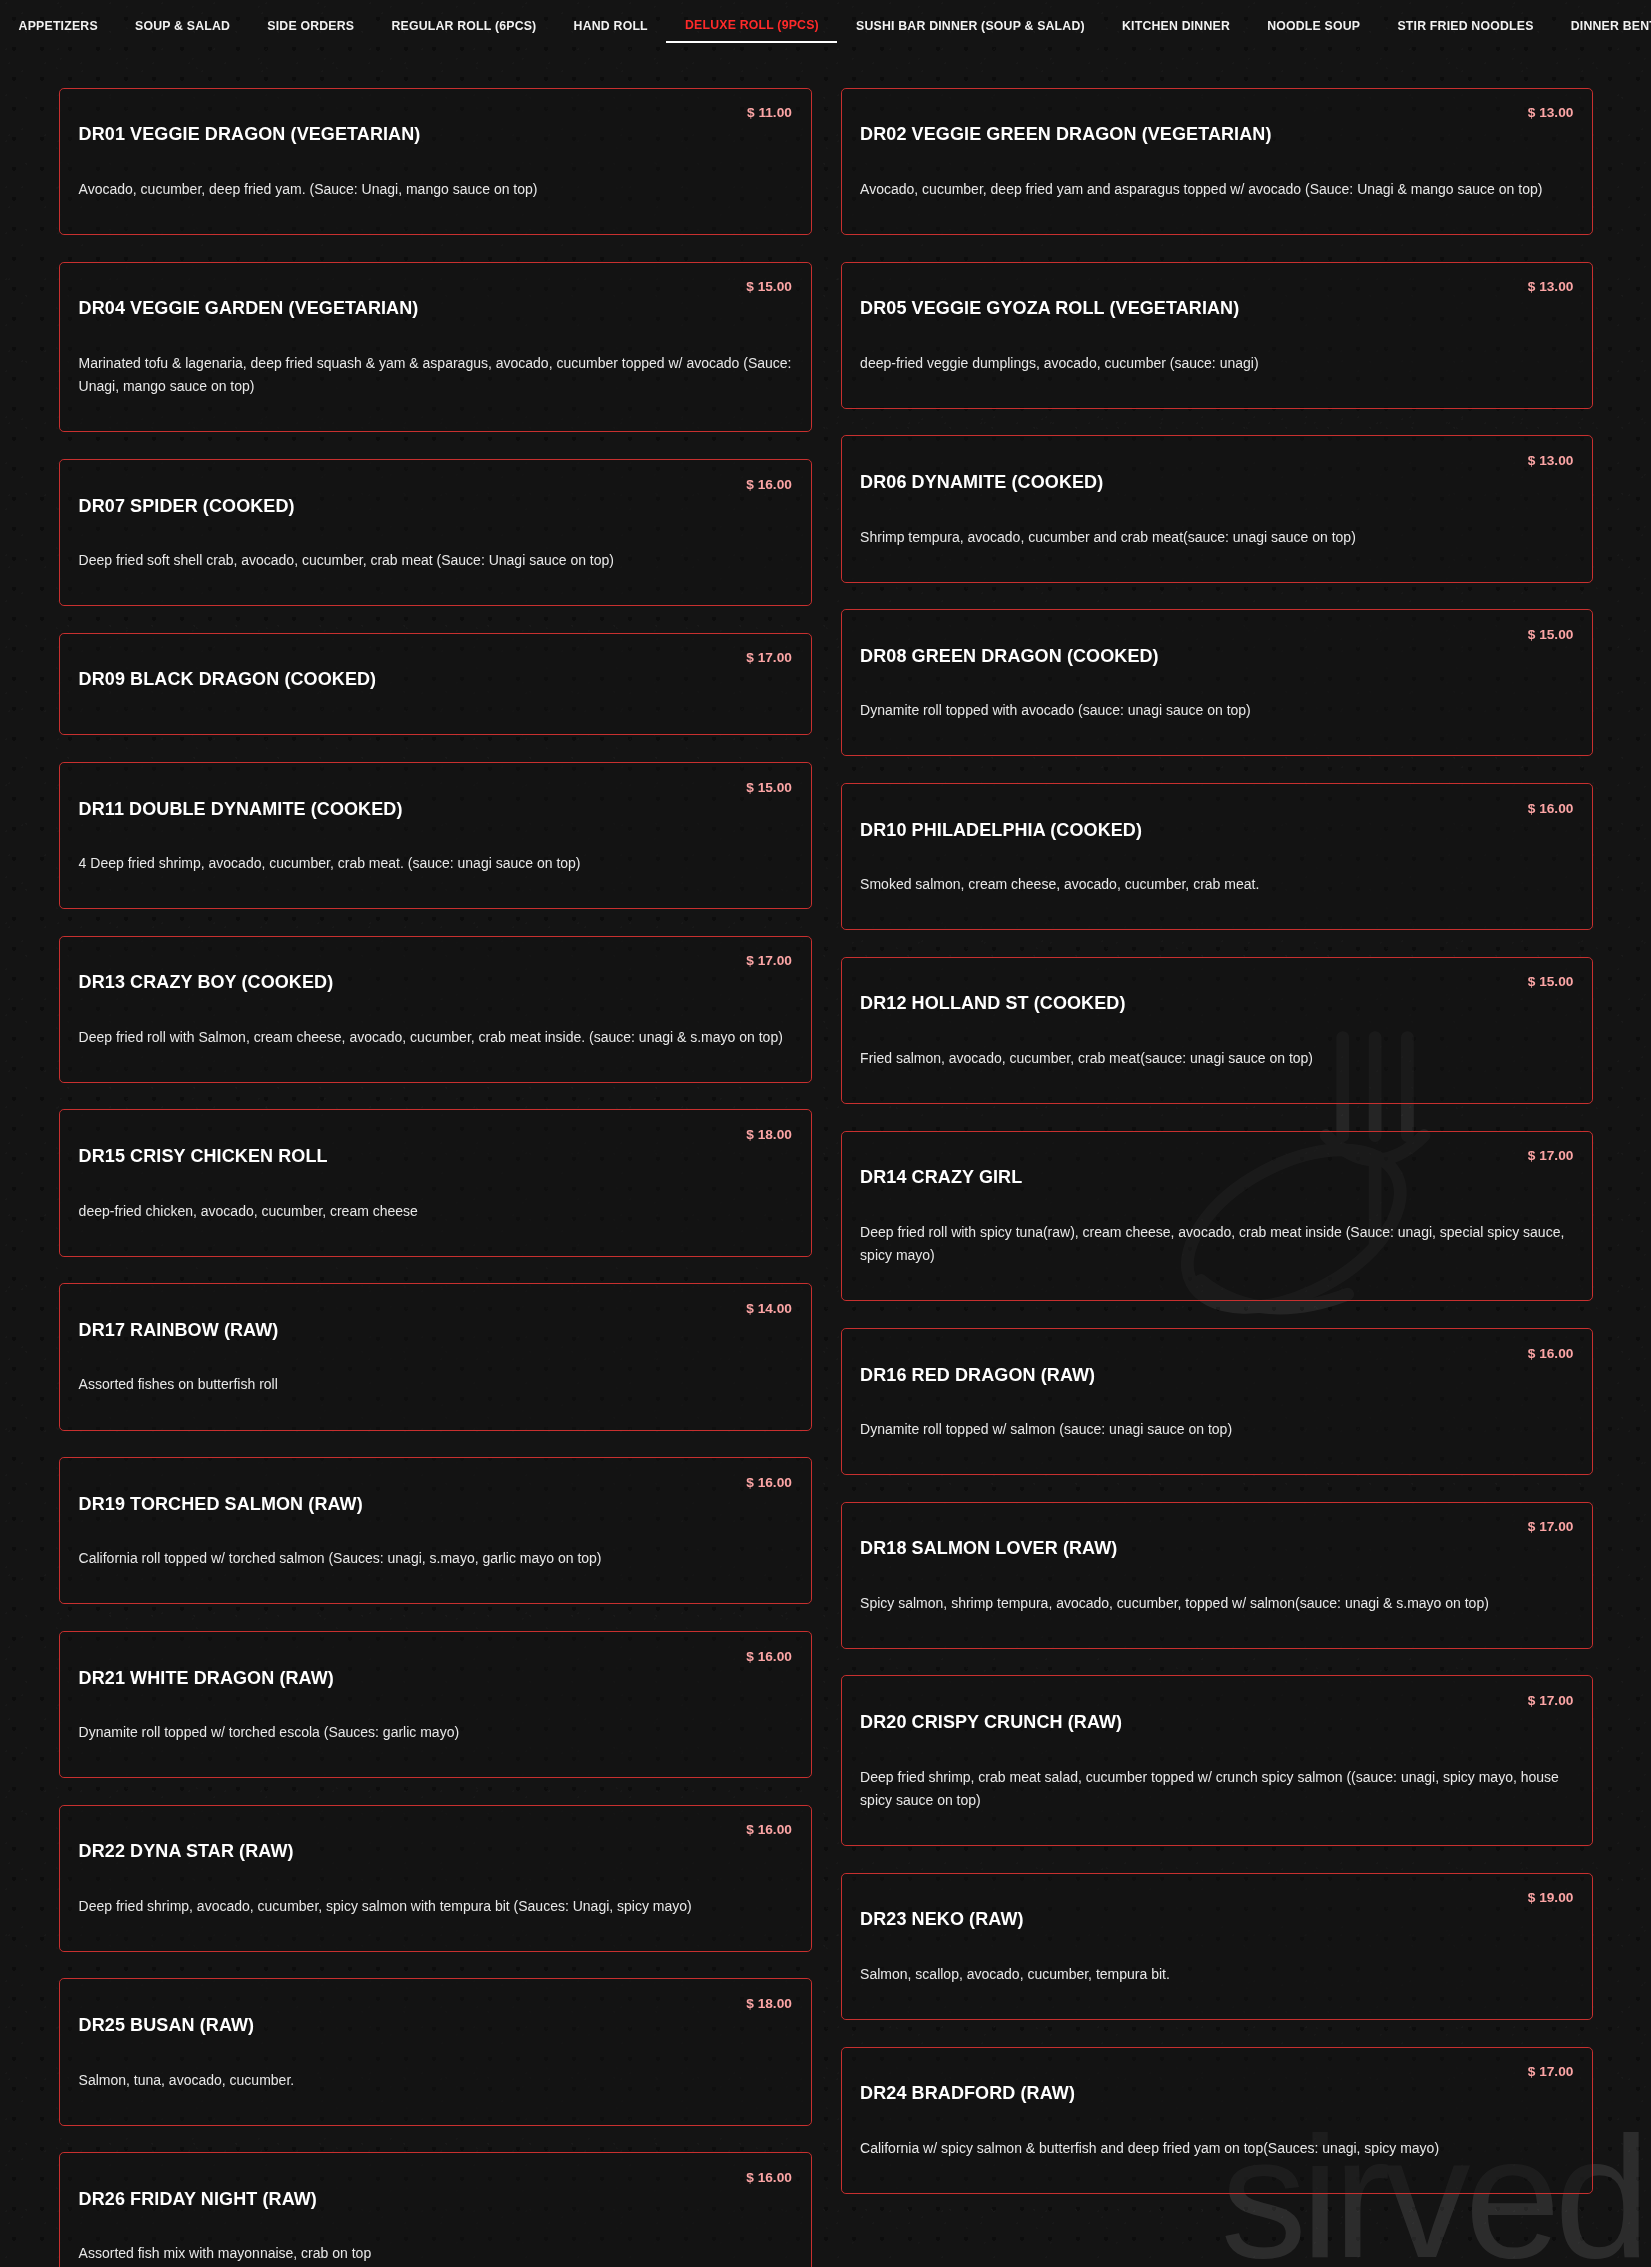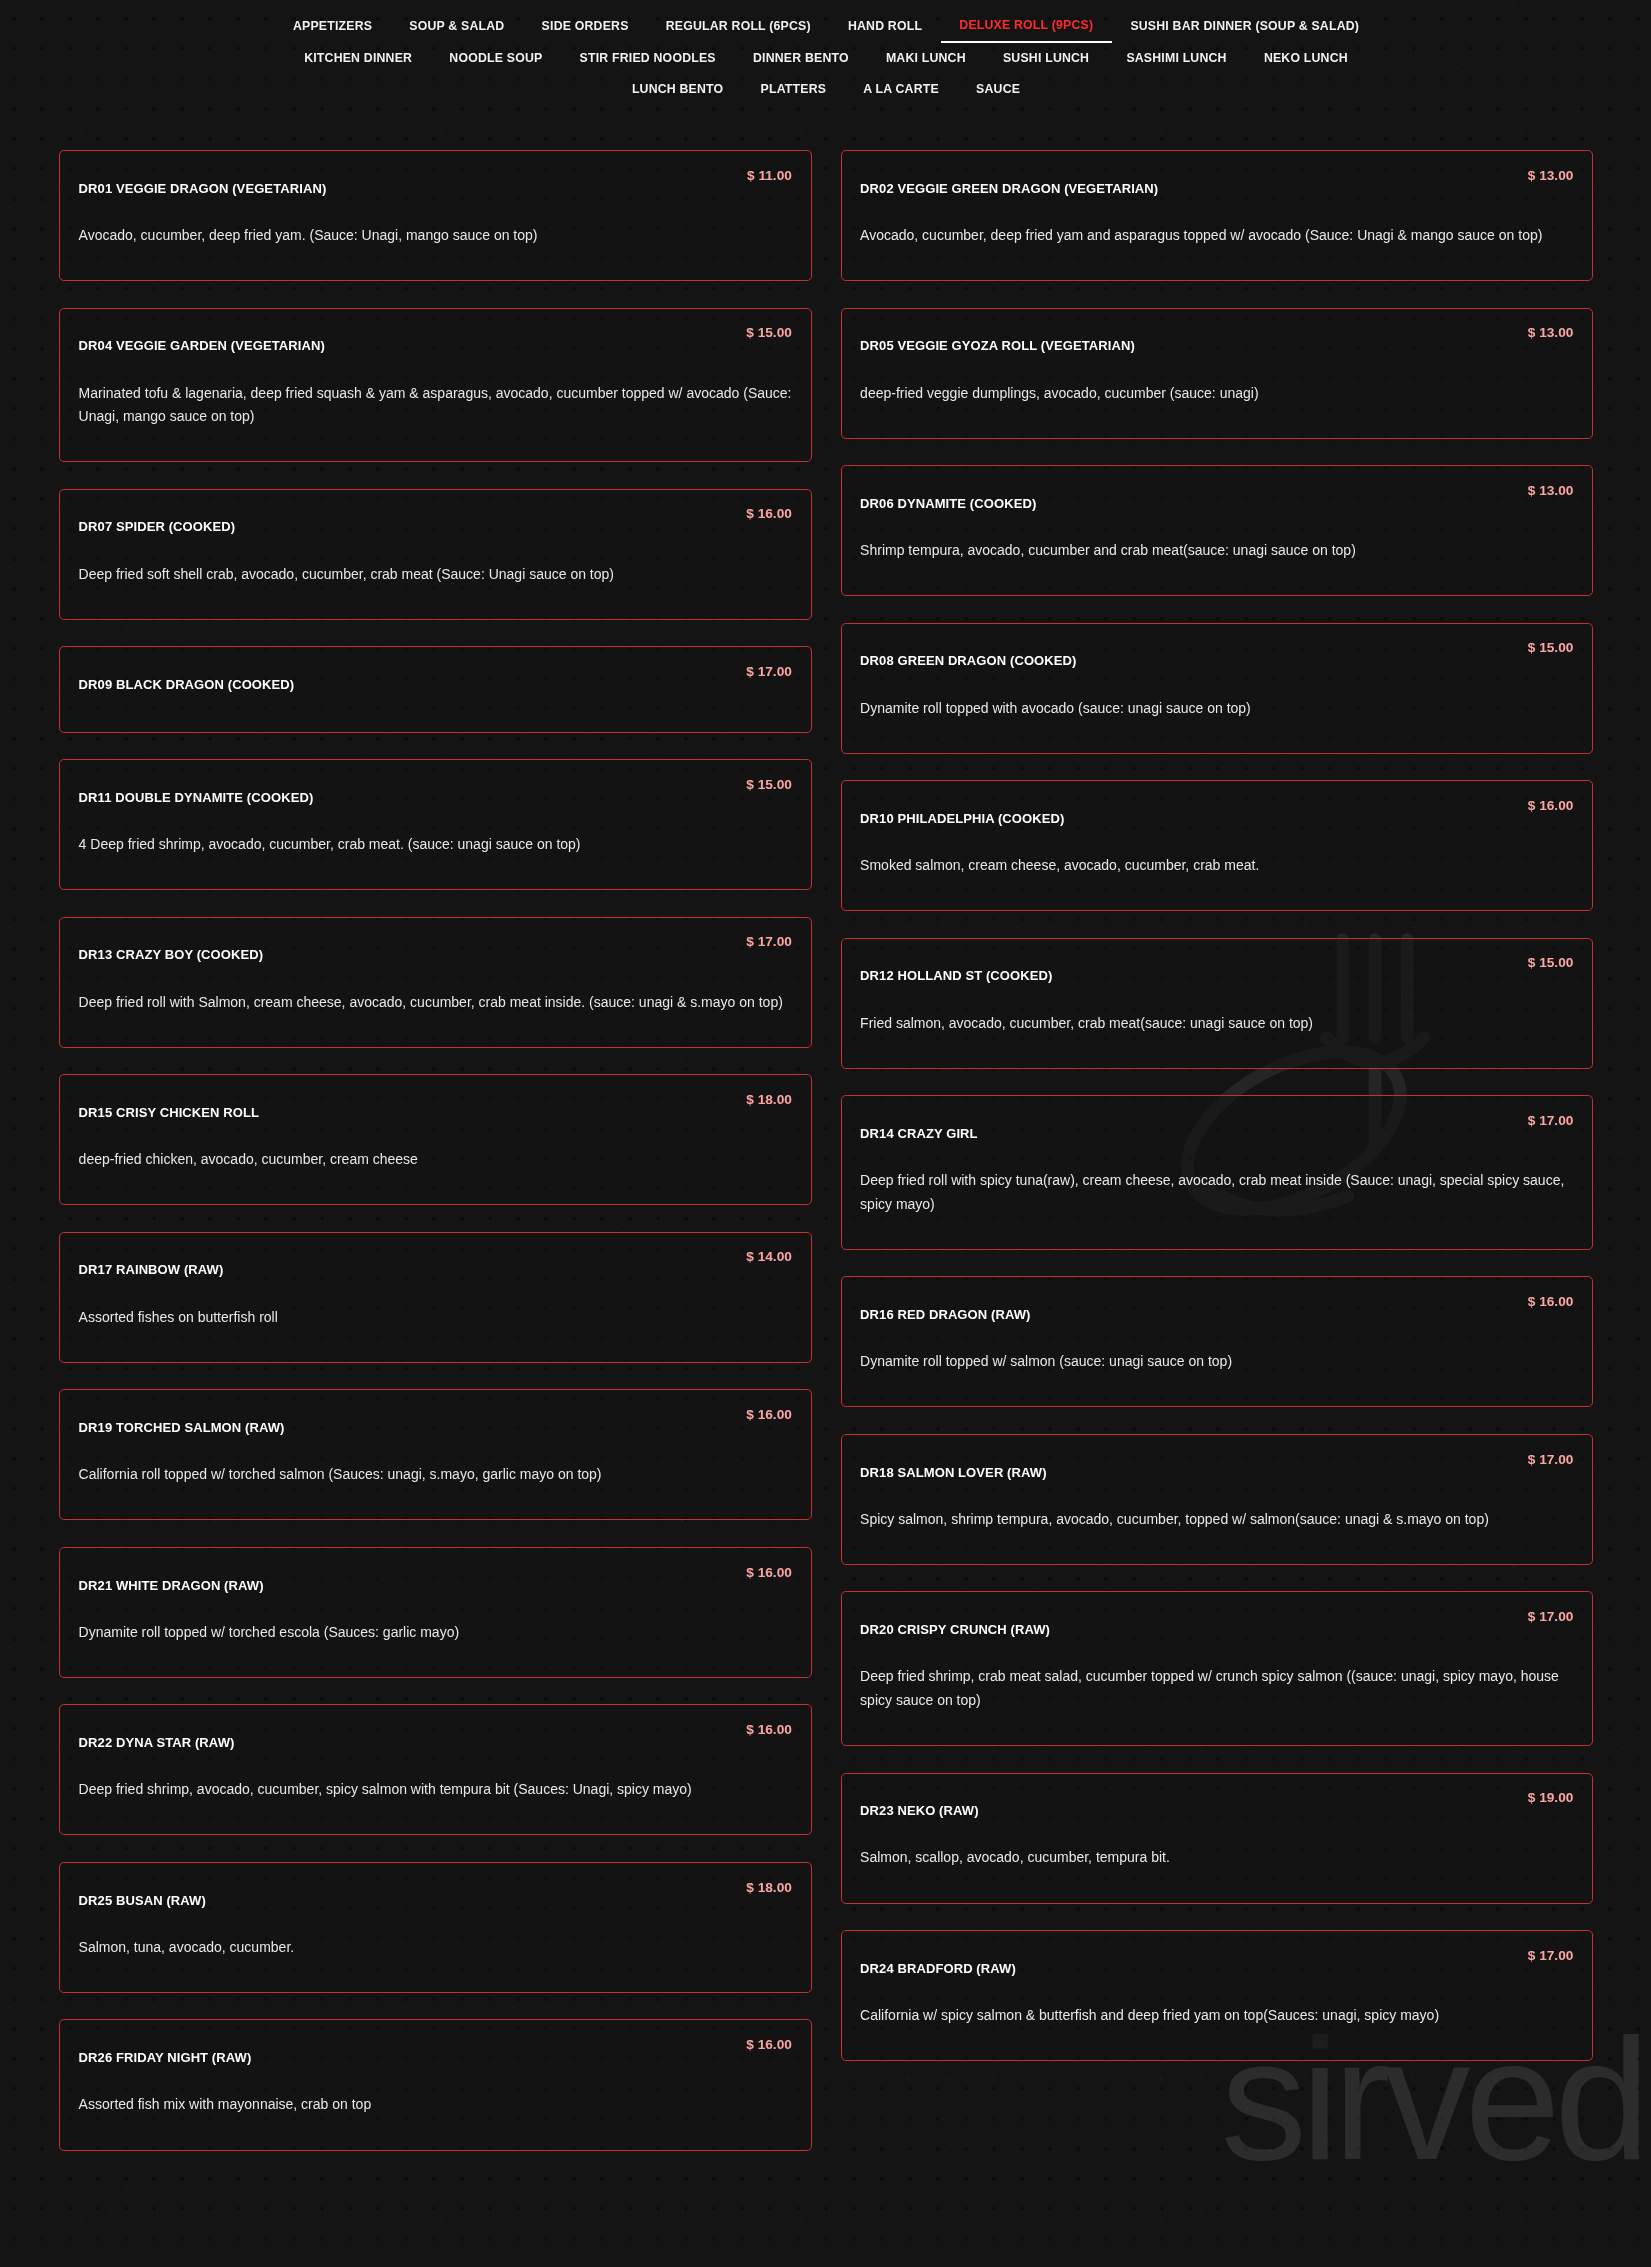--- a/index.html
+++ b/index.html
@@ -24,21 +24,21 @@
       radial-gradient(circle at 26% 88%, rgba(255,255,255,0.020) 0 1px, transparent 1px),
       radial-gradient(circle at 92% 13%, rgba(255,255,255,0.014) 0 1px, transparent 1px),
       radial-gradient(circle at 50% 62%, rgba(0,0,0,0.35) 0 2px, transparent 2px);
     background-size: 52px 46px, 60px 58px, 42px 66px, 70px 40px, 36px 72px, 66px 52px, 28px 30px;
   }
 
   
   .nav {
     padding: 9.8px 0 5.9px 0;
     display: flex;
-    flex-direction: column;
+    flex-direction: row;
     align-items: center;
     gap: 0px;
     position: relative;
     z-index: 5;
   }
   .nav-row {
     display: flex;
     flex-wrap: nowrap;
     justify-content: center;
     align-items: center;
@@ -85,21 +85,21 @@
     background: rgba(18,18,18,0.55);
   }
   .card-head {
     display: flex;
     justify-content: space-between;
     align-items: flex-start;
     gap: 15.7px;
     margin-bottom: 6.9px;
   }
   .card-title {
-    font-size: 13px;
+    font-size: 18px;
     font-weight: 700;
     letter-spacing: 0.1px;
     line-height: 1.25;
     color: #ffffff;
     text-transform: uppercase;
   }
   .card-price {
     font-size: 13.7px;
     font-weight: 700;
     color: #fca5a5;

